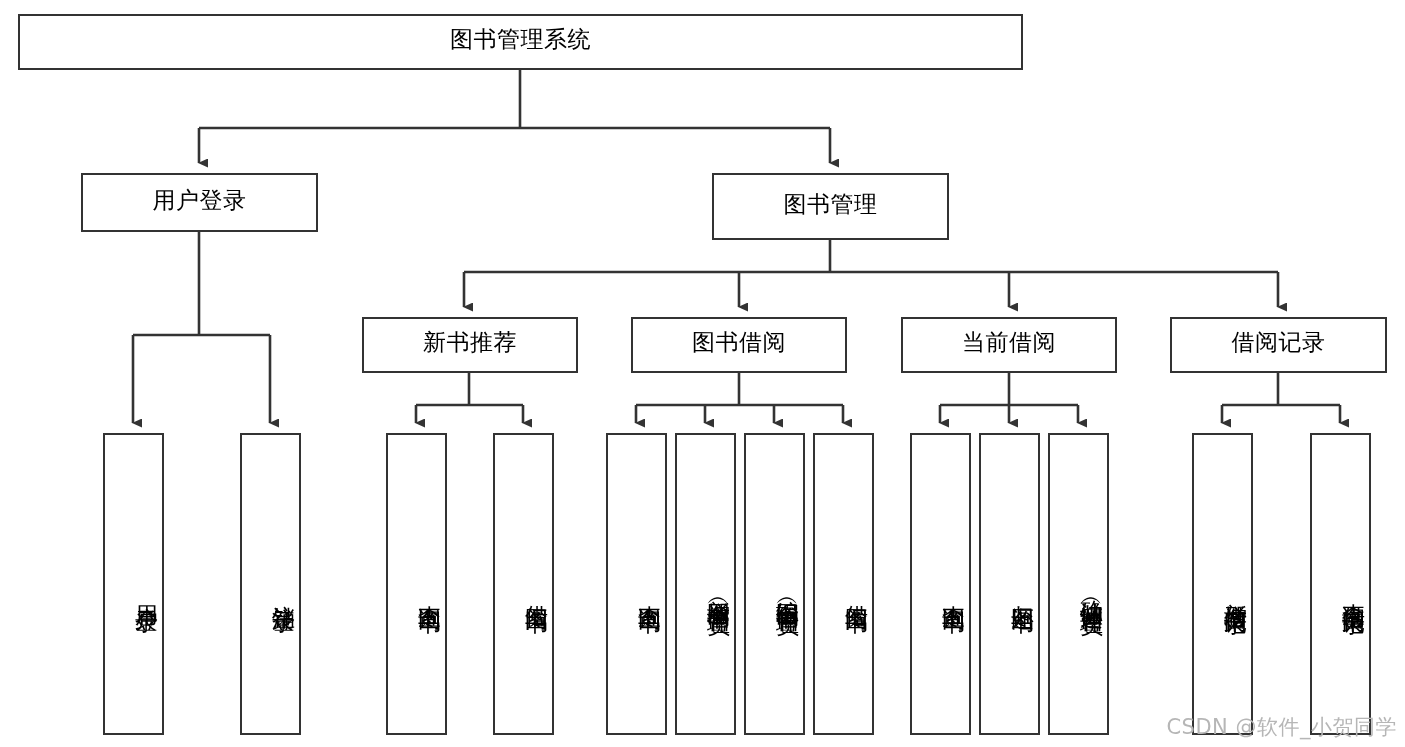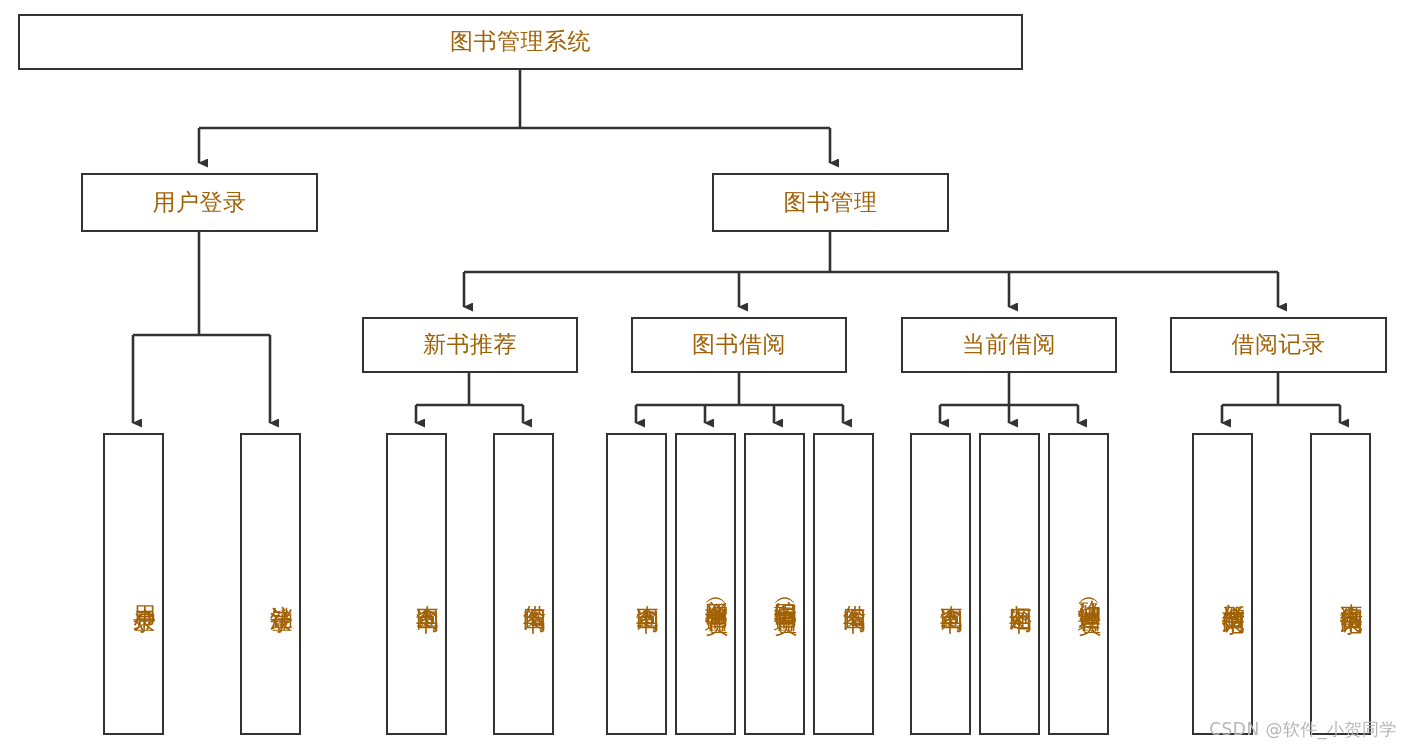--- a/index.html
+++ b/index.html
@@ -27,21 +27,22 @@
     pointer-events: none;
   }
   .node {
     position: absolute;
     box-sizing: border-box;
     background: #ffffff;
     border: 2px solid #333333;
     display: flex;
     align-items: center;
     justify-content: center;
-    color: #a16207;
+    color: #000000;
+    font-family: Liberation Mono, monospace;
   }
   .node-h {
     font-size: 23px;
     line-height: 1.1;
     letter-spacing: 0.5px;
     white-space: nowrap;
   }
   .node-v {
     writing-mode: vertical-rl;
     text-orientation: upright;
@@ -54,21 +55,21 @@
   }
   .node-v .vlabel {
     writing-mode: vertical-rl;
     text-orientation: upright;
     display: block;
   }
   #watermark {
     position: absolute;
     right: 8px;
     bottom: 6px;
-    font-size: 17px;
+    font-size: 21px;
     color: #b6b6b6;
     white-space: nowrap;
     letter-spacing: 0.5px;
   }
 </style>
 </head>
 <body>
 
 <div id="diagram-root">
 
@@ -120,21 +121,21 @@
       <path d="M1278,373 L1278,405"></path>
       <path d="M1222,405 L1340,405"></path>
       <path d="M1222,405 L1222,423" marker-end="url(#arrowhead)"></path>
       <path d="M1340,405 L1340,423" marker-end="url(#arrowhead)"></path>
     </g>
   </svg>
 
   <div class="node node-h" style="left:18px; top:14px; width:1005px; height:56px;">图书管理系统</div>
 
   <div class="node node-h" style="left:81px; top:173px; width:237px; height:59px;">用户登录</div>
-  <div class="node node-h" style="left:712px; top:173px; width:237px; height:59px;">图书管理</div>
+  <div class="node node-h" style="left:712px; top:173px; width:237px; height:67px;">图书管理</div>
 
   <div class="node node-h" style="left:631px; top:317px; width:216px; height:56px;">图书借阅</div>
   <div class="node node-h" style="left:362px; top:317px; width:216px; height:56px;">新书推荐</div>
   <div class="node node-h" style="left:1170px; top:317px; width:217px; height:56px;">借阅记录</div>
   <div class="node node-h" style="left:901px; top:317px; width:216px; height:56px;">当前借阅</div>
 
   <div class="node node-v" style="left:103px; top:433px; width:61px; height:302px;">
     <span class="vlabel">用户登录</span>
   </div>
   <div class="node node-v" style="left:240px; top:433px; width:61px; height:302px;">

